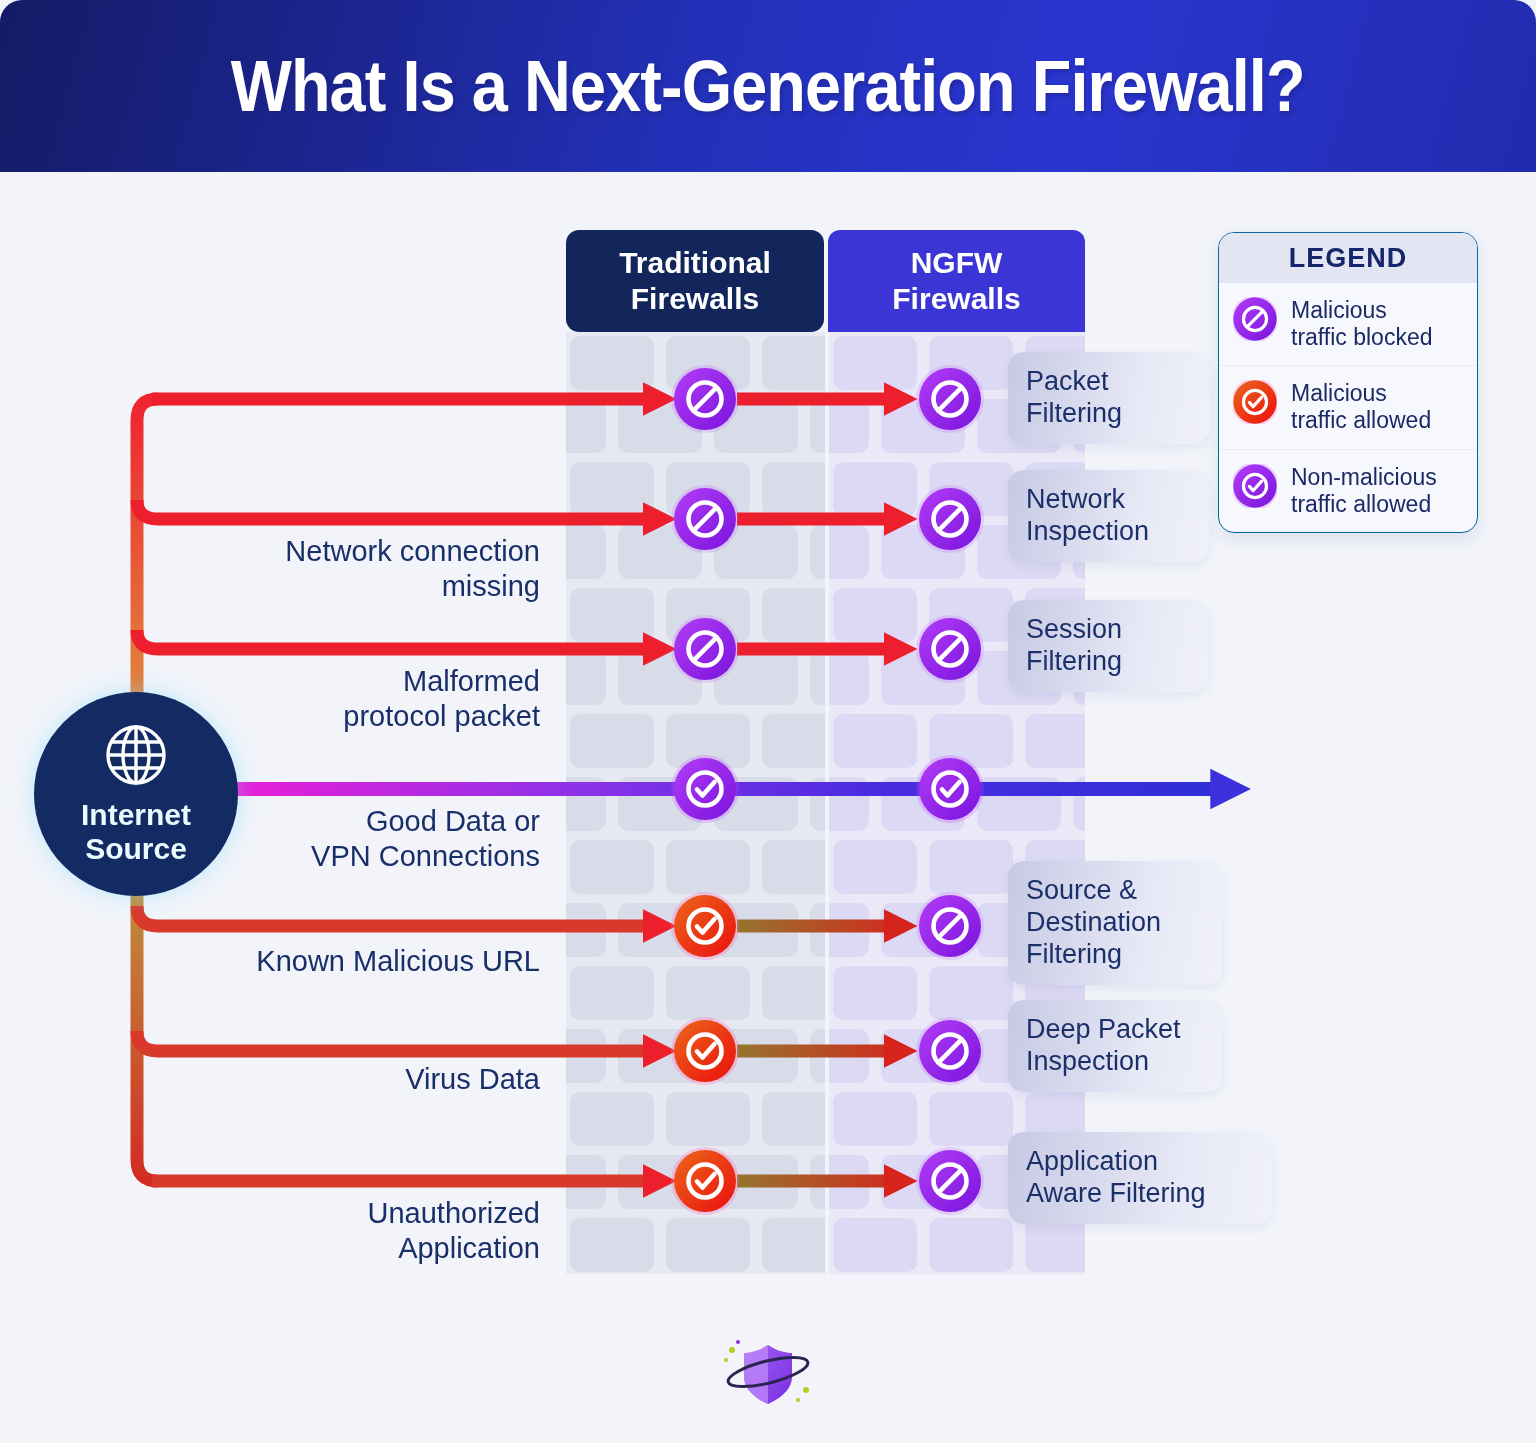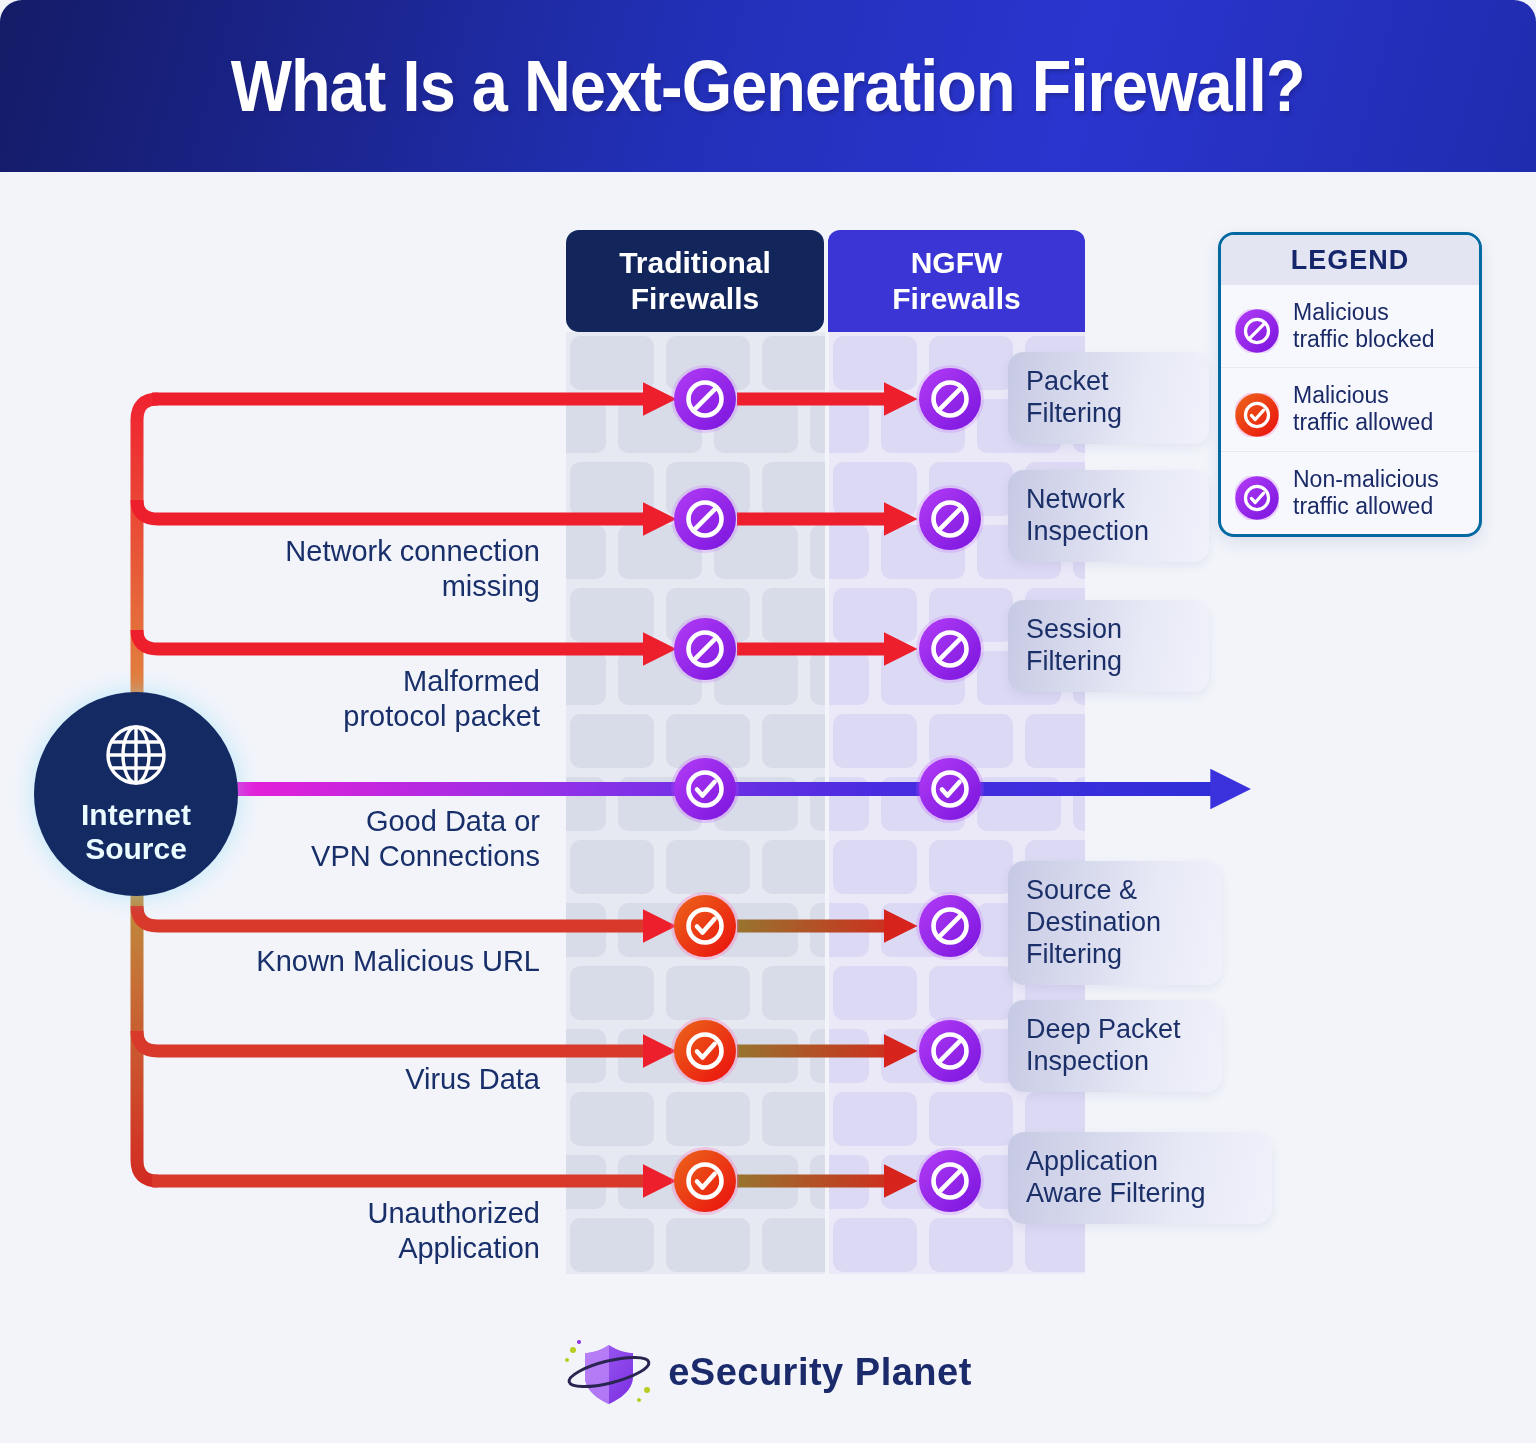--- a/index.html
+++ b/index.html
@@ -11,25 +11,25 @@
           border-radius:22px 22px 0 0;display:flex;align-items:center;justify-content:center;}
   .header h1{margin:0;color:#ffffff;font-size:72px;font-weight:700;letter-spacing:-1px;
              transform:scaleX(.9);white-space:nowrap;text-shadow:2px 3px 4px rgba(30,30,120,.45);}
   
   .col-header{position:absolute;top:230px;height:102px;display:flex;align-items:center;justify-content:center;
               color:#fff;font-size:30px;font-weight:700;line-height:1.2;text-align:center;
               white-space:pre-line;border-radius:12px 12px 0 0;}
   .col-trad{left:566px;width:258px;background:#13265c;border-radius:13px;}
   .col-ngfw{left:828px;width:257px;background:#3b35d6;}
   
-  .legend{position:absolute;left:1218px;top:232px;width:258px;background:#f7f8fd;border:3px solid #0369a1;
+  .legend{position:absolute;left:1218px;top:232px;width:258px;background:#f7f8fd;border:1px solid #0369a1;
           border-radius:16px;box-shadow:0 6px 16px rgba(40,50,120,.10);overflow:hidden;}
   .legend-head{height:50px;background:#e4e5f2;display:flex;align-items:center;justify-content:center;
                color:#16266b;font-size:27px;font-weight:700;letter-spacing:1px;}
-  .legend-item{display:flex;align-items:flex-end;gap:14px;padding:14px 14px;}
+  .legend-item{display:flex;align-items:flex-start;gap:14px;padding:14px 14px;}
   .legend-item + .legend-item{border-top:1px solid #e6e8f2;}
   .legend-label{color:#1a2a66;font-size:23px;line-height:1.18;font-weight:500;white-space:pre-line;}
   
   .node{position:absolute;background:#142a63;color:#eafcff;display:flex;flex-direction:column;
         align-items:center;justify-content:center;text-align:center;font-weight:700;white-space:pre-line;}
   .source-node{left:34px;top:692px;width:204px;height:204px;border-radius:50%;font-size:30px;line-height:1.15;
                box-shadow:0 0 22px rgba(120,220,255,.45);}
   .device-node{left:1256px;top:692px;width:218px;height:198px;border-radius:18px;font-size:31px;line-height:1.15;
                box-shadow:0 0 22px rgba(120,220,255,.4);}
   .node svg{margin-bottom:10px;}
@@ -248,16 +248,15 @@
       </defs>
       <path d="M0,-27 C9,-21 18,-19 24,-19 L24,5 C24,19 9,28 0,32 C-9,28 -24,19 -24,5 L-24,-19 C-18,-19 -9,-21 0,-27 Z" fill="url(#gShield)"></path>
       <path d="M0,-27 C-9,-21 -18,-19 -24,-19 L-24,5 C-24,19 -9,28 0,32 Z" fill="#c08af8" opacity="0.75"></path>
       <ellipse rx="41" ry="11" fill="none" stroke="#2a2450" stroke-width="3" transform="rotate(-14)"></ellipse>
       <circle cx="-36" cy="-22" r="3" fill="#b9cc22"></circle>
       <circle cx="-42" cy="-12" r="2" fill="#b9cc22"></circle>
       <circle cx="38" cy="18" r="3" fill="#b9cc22"></circle>
       <circle cx="30" cy="28" r="2" fill="#b9cc22"></circle>
       <circle cx="-30" cy="-30" r="2" fill="#8a2ee0"></circle>
     </svg>
-    <span class="brand-text">eSecurity Planet</span>
   </div>
 
 </div>
 
 </body></html>

